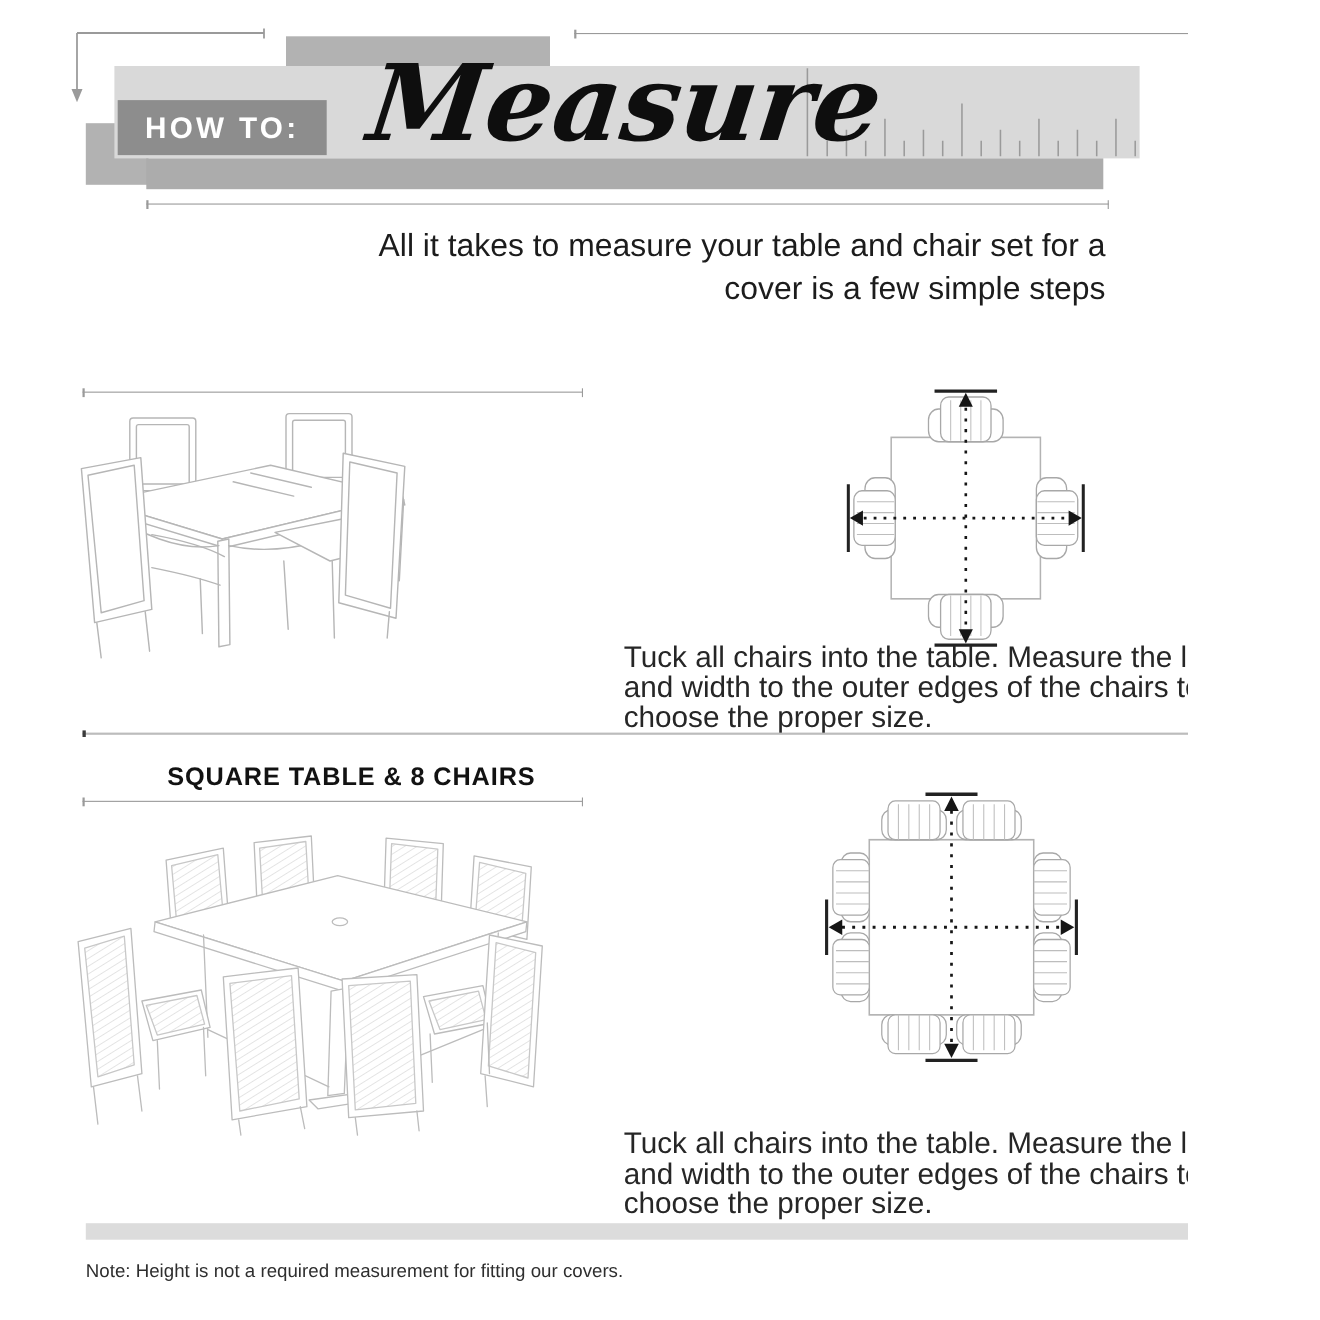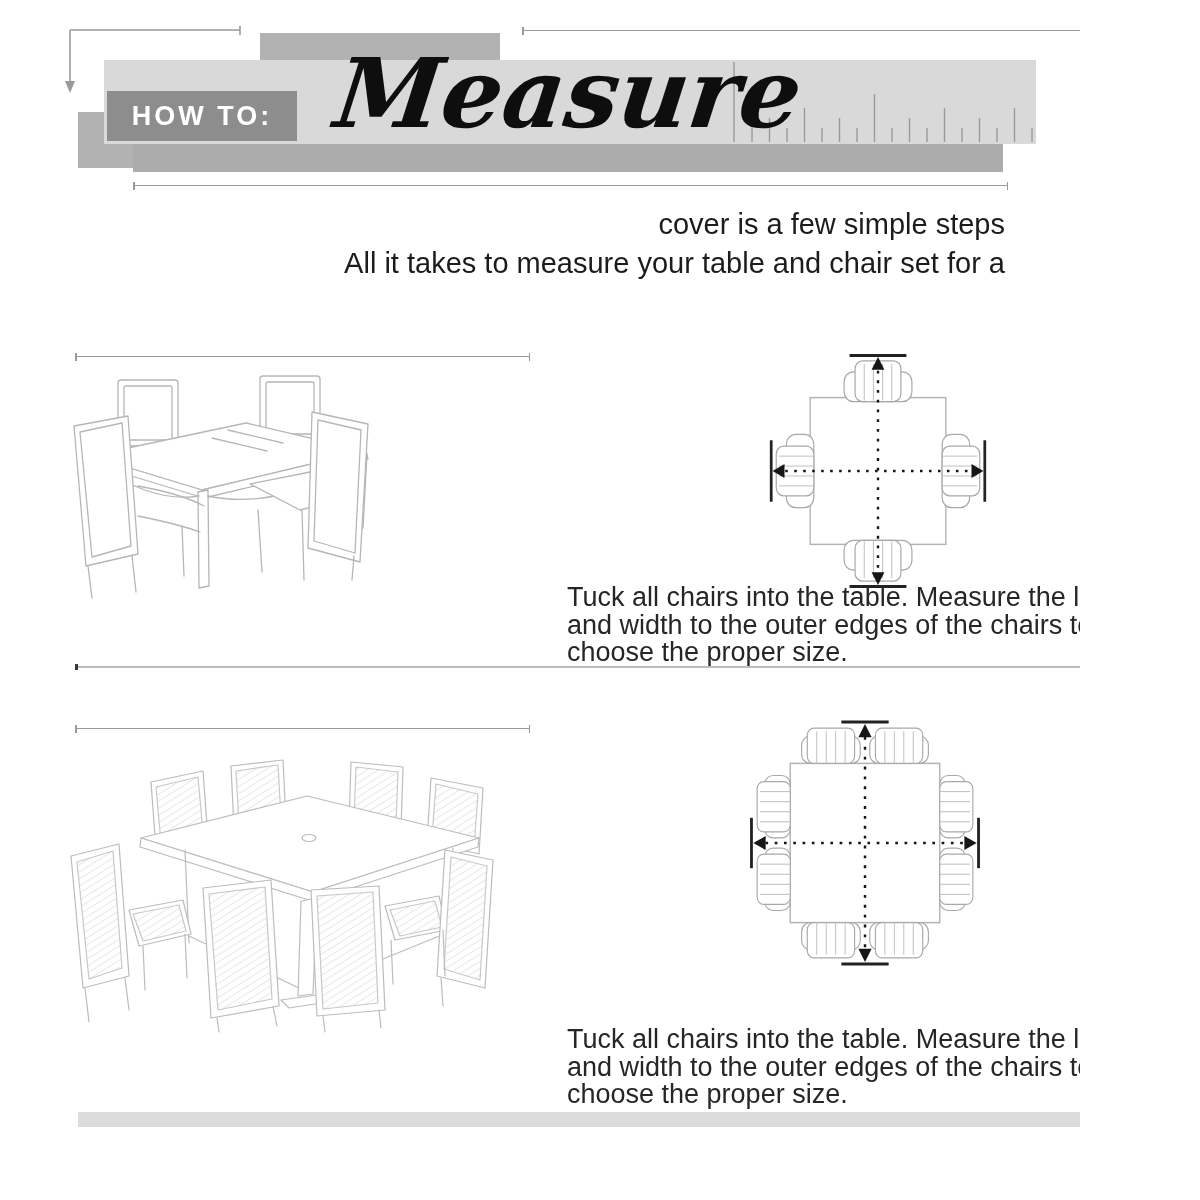--- a/index.html
+++ b/index.html
@@ -80,22 +80,22 @@
   </div>
 
   <div class="abs measure-title" style="left:336px;top:46px;">Measure</div>
 
   <div class="abs mline" style="left:133px;top:185px;width:875px;">
     <span class="tick t-l"></span>
       <span class="tick t-r"></span>
   </div>
 
   <div class="abs intro" style="right:75px;top:205px;width:760px;">
+    <div>All it takes to measure your table and chair set for a</div>
     <div>cover is a few simple steps</div>
-    <div>All it takes to measure your table and chair set for a</div>
   </div>
 
   <div class="abs mline" style="left:75px;top:356px;width:455px;">
     <span class="tick t-l"></span>
       <span class="tick t-r"></span>
   </div>
 
   <svg class="abs" style="left:62px;top:366px;" width="325" height="238" viewBox="0 0 325 238">
     <g stroke="#b6b6b6" stroke-width="1.3" fill="none" stroke-linejoin="round" stroke-linecap="round">
 
@@ -164,20 +164,21 @@
     </g>
   </svg>
 
   <div class="abs caption" style="left:567px;top:584px;width:580px;">Tuck all chairs into the table. Measure the length and width to the outer edges of the chairs to choose the proper size.</div>
 
   <div class="abs mline divider" style="left:75px;top:666px;width:1050px;">
     <span class="tick t-l"></span>
       <span class="tick t-r"></span>
   </div>
 
+  <div class="abs sec-title" style="left:152px;top:693px;">SQUARE TABLE &amp; 8 CHAIRS</div>
   <div class="abs mline" style="left:75px;top:728px;width:455px;">
     <span class="tick t-l"></span>
       <span class="tick t-r"></span>
   </div>
 
   <svg class="abs" style="left:55px;top:738px;" width="465" height="295" viewBox="0 0 465 295">
     <defs>
       <pattern id="hatch" width="6" height="6" patternUnits="userSpaceOnUse" patternTransform="rotate(58)">
         <line x1="0" y1="0" x2="0" y2="6" stroke="#cfcfcf" stroke-width="1"></line>
       </pattern>
@@ -269,14 +270,15 @@
       <polygon points="130,12 123,25 137,25"></polygon>
       <polygon points="130,248 123,235 137,235"></polygon>
       <polygon points="12,130 25,123 25,137"></polygon>
       <polygon points="248,130 235,123 235,137"></polygon>
     </g>
   </svg>
 
   <div class="abs caption" style="left:567px;top:1026px;width:580px;">Tuck all chairs into the table. Measure the length and width to the outer edges of the chairs to choose the proper size.</div>
 
   <div class="abs bottom-bar" style="left:78px;top:1112px;width:1046px;height:15px;"></div>
+  <div class="abs note" style="left:78px;top:1146px;">Note: Height is not a required measurement for fitting our covers.</div>
 
 </div>
 
 </body></html>

